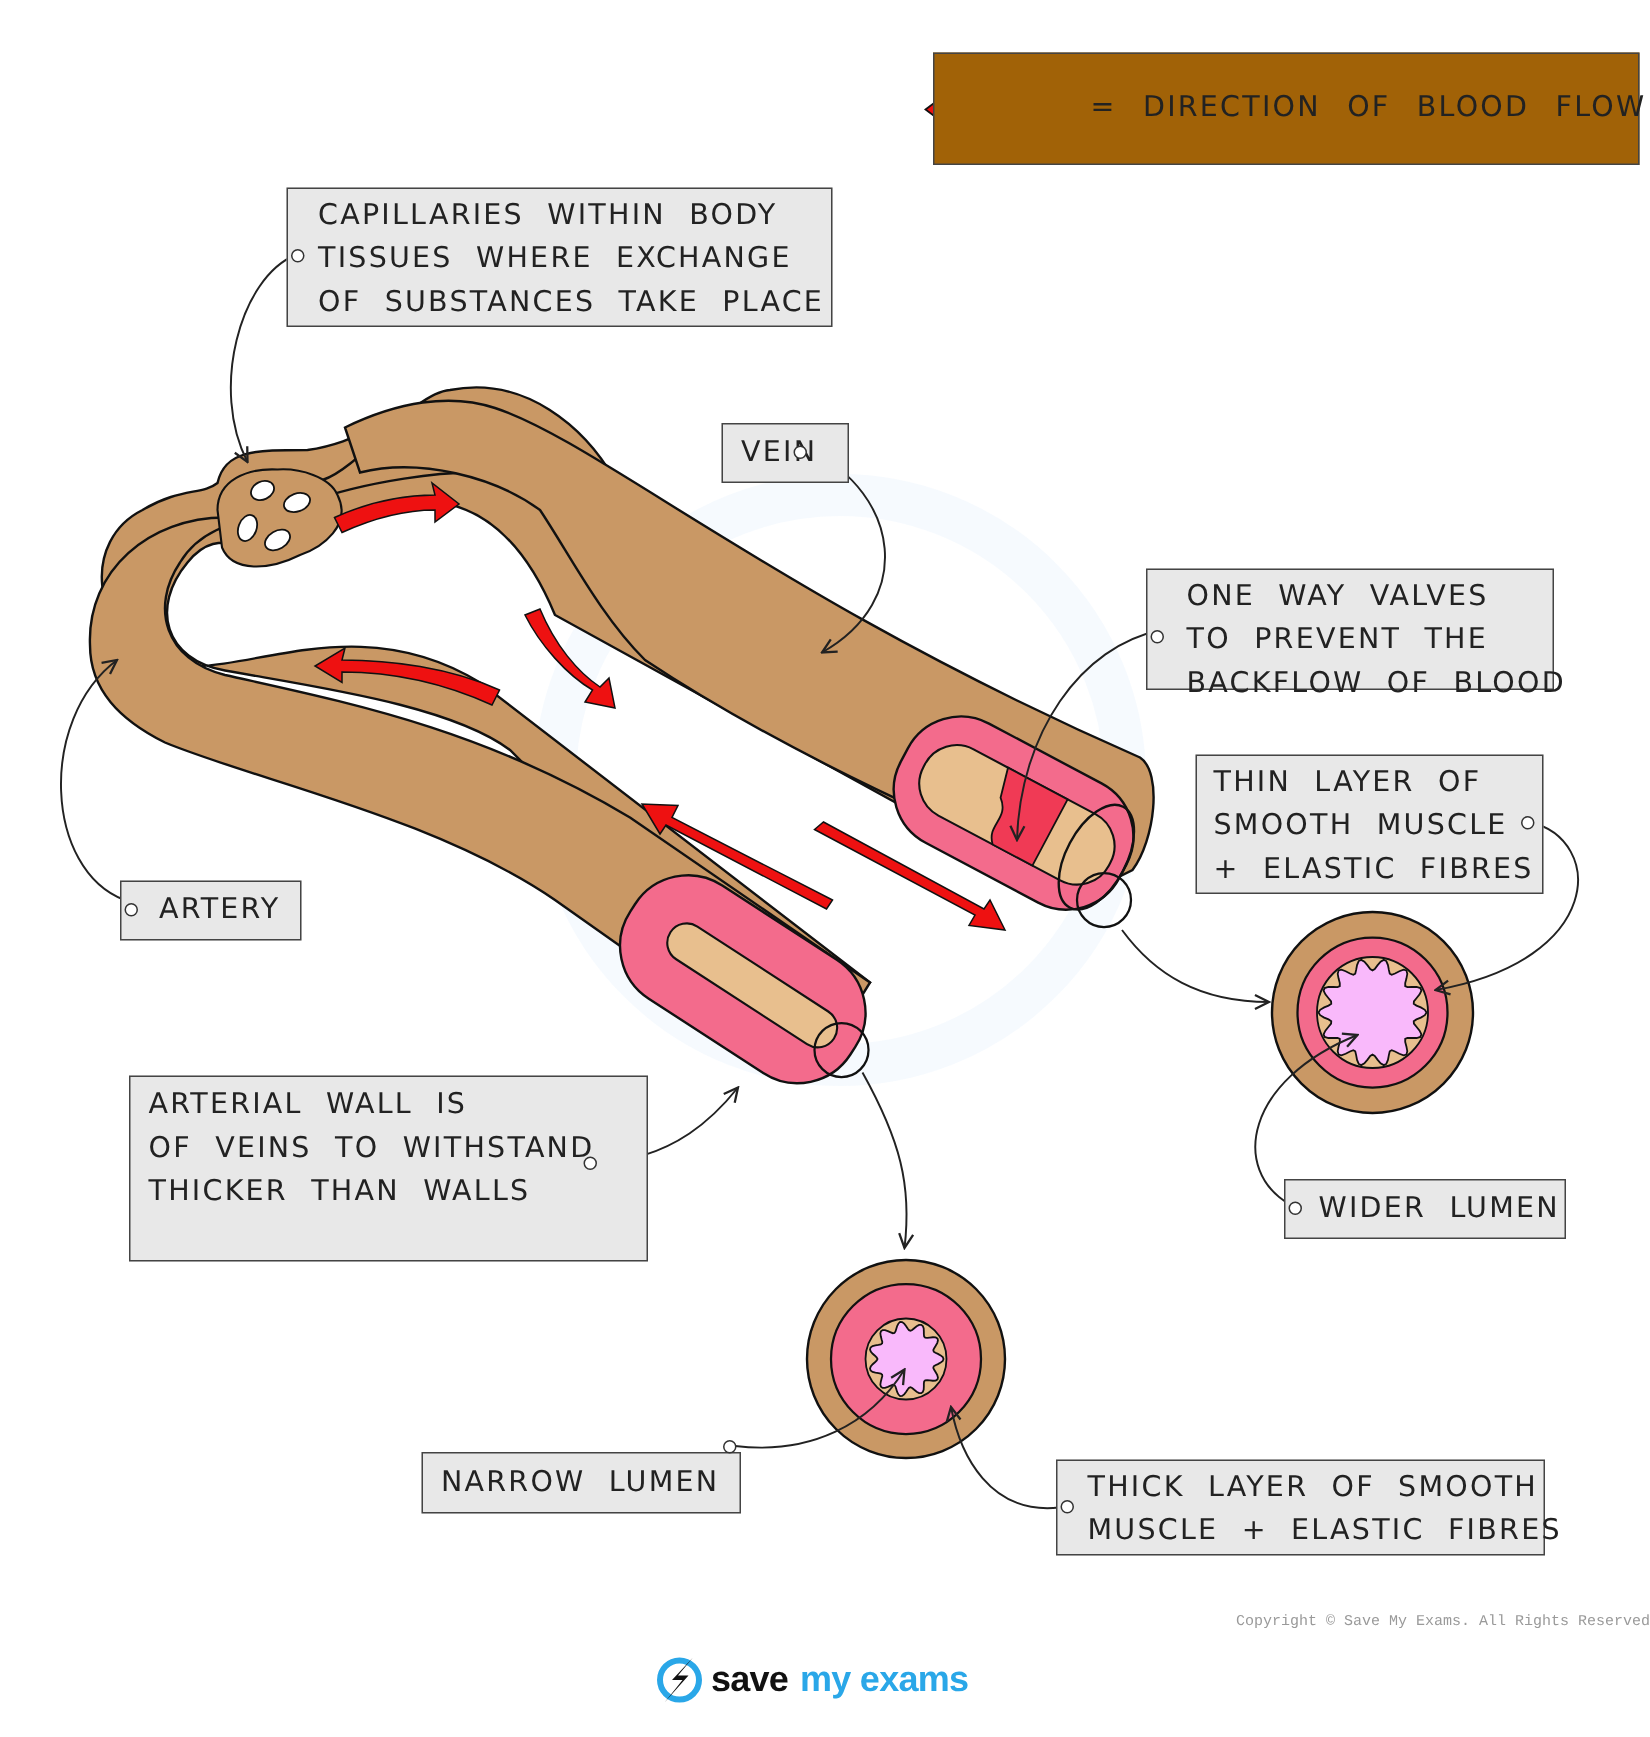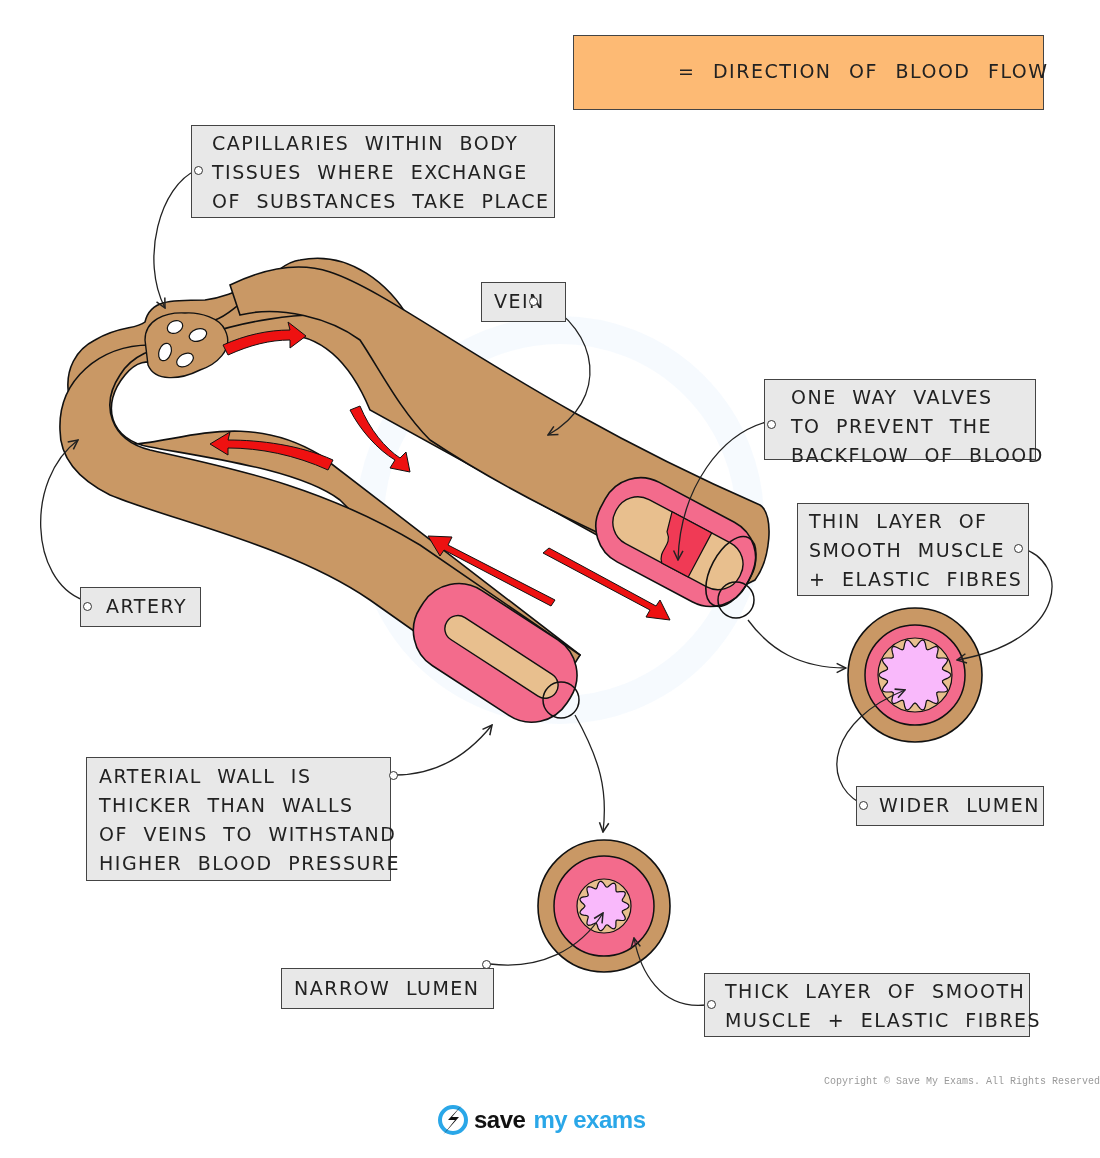--- a/index.html
+++ b/index.html
@@ -3,21 +3,21 @@
 <meta charset="utf-8">
 <style>
   html, body { margin:0; padding:0; background:#ffffff; }
   body { width:1100px; height:1158px; position:relative; overflow:hidden; font-family:"DejaVu Sans", sans-serif; }
   svg#diagram { position:absolute; left:0; top:0; }
   .lbl { position:absolute; background:#e8e8e8; border:1.5px solid #444; color:#222;
          font-family:"DejaVu Sans", sans-serif; font-size:19px; letter-spacing:1.5px; word-spacing:8px;
          line-height:29px; padding:5px 12px 6px 20px; box-sizing:border-box; }
   .lbl .line { display:block; white-space:nowrap; }
   .dot { position:absolute; width:7px; height:7px; border:1.3px solid #333; border-radius:50%; background:#fff; }
-  #legend { position:absolute; left:573px; top:35px; width:471px; height:75px; background:#fdba74; border:1.5px solid #444; box-sizing:border-box; }
+  #legend { position:absolute; left:622px; top:35px; width:471px; height:75px; background:#a16207; border:1.5px solid #444; box-sizing:border-box; }
   #legend-text { position:absolute; left:104px; top:24px; font-size:19px; letter-spacing:1.5px; word-spacing:10px; color:#222; white-space:nowrap; }
   #copyright { position:absolute; left:0; width:1100px; top:1076px; text-align:right; font-family:Liberation Mono, monospace; font-size:10px; color:#9a9a9a; }
   #logo { position:absolute; left:436px; top:1100px; height:40px; display:flex; align-items:center; font-family:"Liberation Sans", sans-serif; font-weight:bold; font-size:24px; letter-spacing:-0.5px; }
   #logo .w1 { color:#111; margin-left:4px; }
   #logo .w2 { color:#2aa7e8; margin-left:8px; }
 </style>
 </head>
 <body>
 
 <svg id="diagram" width="1100" height="1158" viewBox="0 0 1100 1158">
@@ -131,25 +131,24 @@
 </div>
 <div class="dot" style="left:767px;top:420px;"></div>
 
 <div class="lbl" style="left:797px;top:503px;width:232px;height:93px;padding-top:3px;padding-left:11px;">
   <span class="line">THIN  LAYER  OF</span>
   <span class="line">SMOOTH  MUSCLE</span>
   <span class="line">+ ELASTIC  FIBRES</span>
 </div>
 <div class="dot" style="left:1014px;top:544px;"></div>
 
-<div class="lbl" style="left:86px;top:717px;width:305px;height:124px;padding-top:4px;padding-left:12px;margin-top:40px;">
+<div class="lbl" style="left:86px;top:717px;width:346px;height:124px;padding-top:4px;padding-left:12px;">
   <span class="line">ARTERIAL  WALL  IS</span>
+  <span class="line">OF  VEINS  TO  WITHSTAND</span>
   <span class="line">THICKER  THAN  WALLS</span>
-  <span class="line">OF  VEINS  TO  WITHSTAND</span>
-  <span class="line">HIGHER  BLOOD  PRESSURE</span>
 </div>
 <div class="dot" style="left:389px;top:771px;"></div>
 
 <div class="lbl" style="left:856px;top:786px;width:188px;height:40px;padding-top:4px;padding-left:22px;">
   <span class="line">WIDER  LUMEN</span>
 </div>
 <div class="dot" style="left:859px;top:801px;"></div>
 
 <div class="lbl" style="left:281px;top:943px;width:213px;height:41px;padding-top:5px;padding-left:12px;margin-top:25px;">
   <span class="line">NARROW  LUMEN</span>

